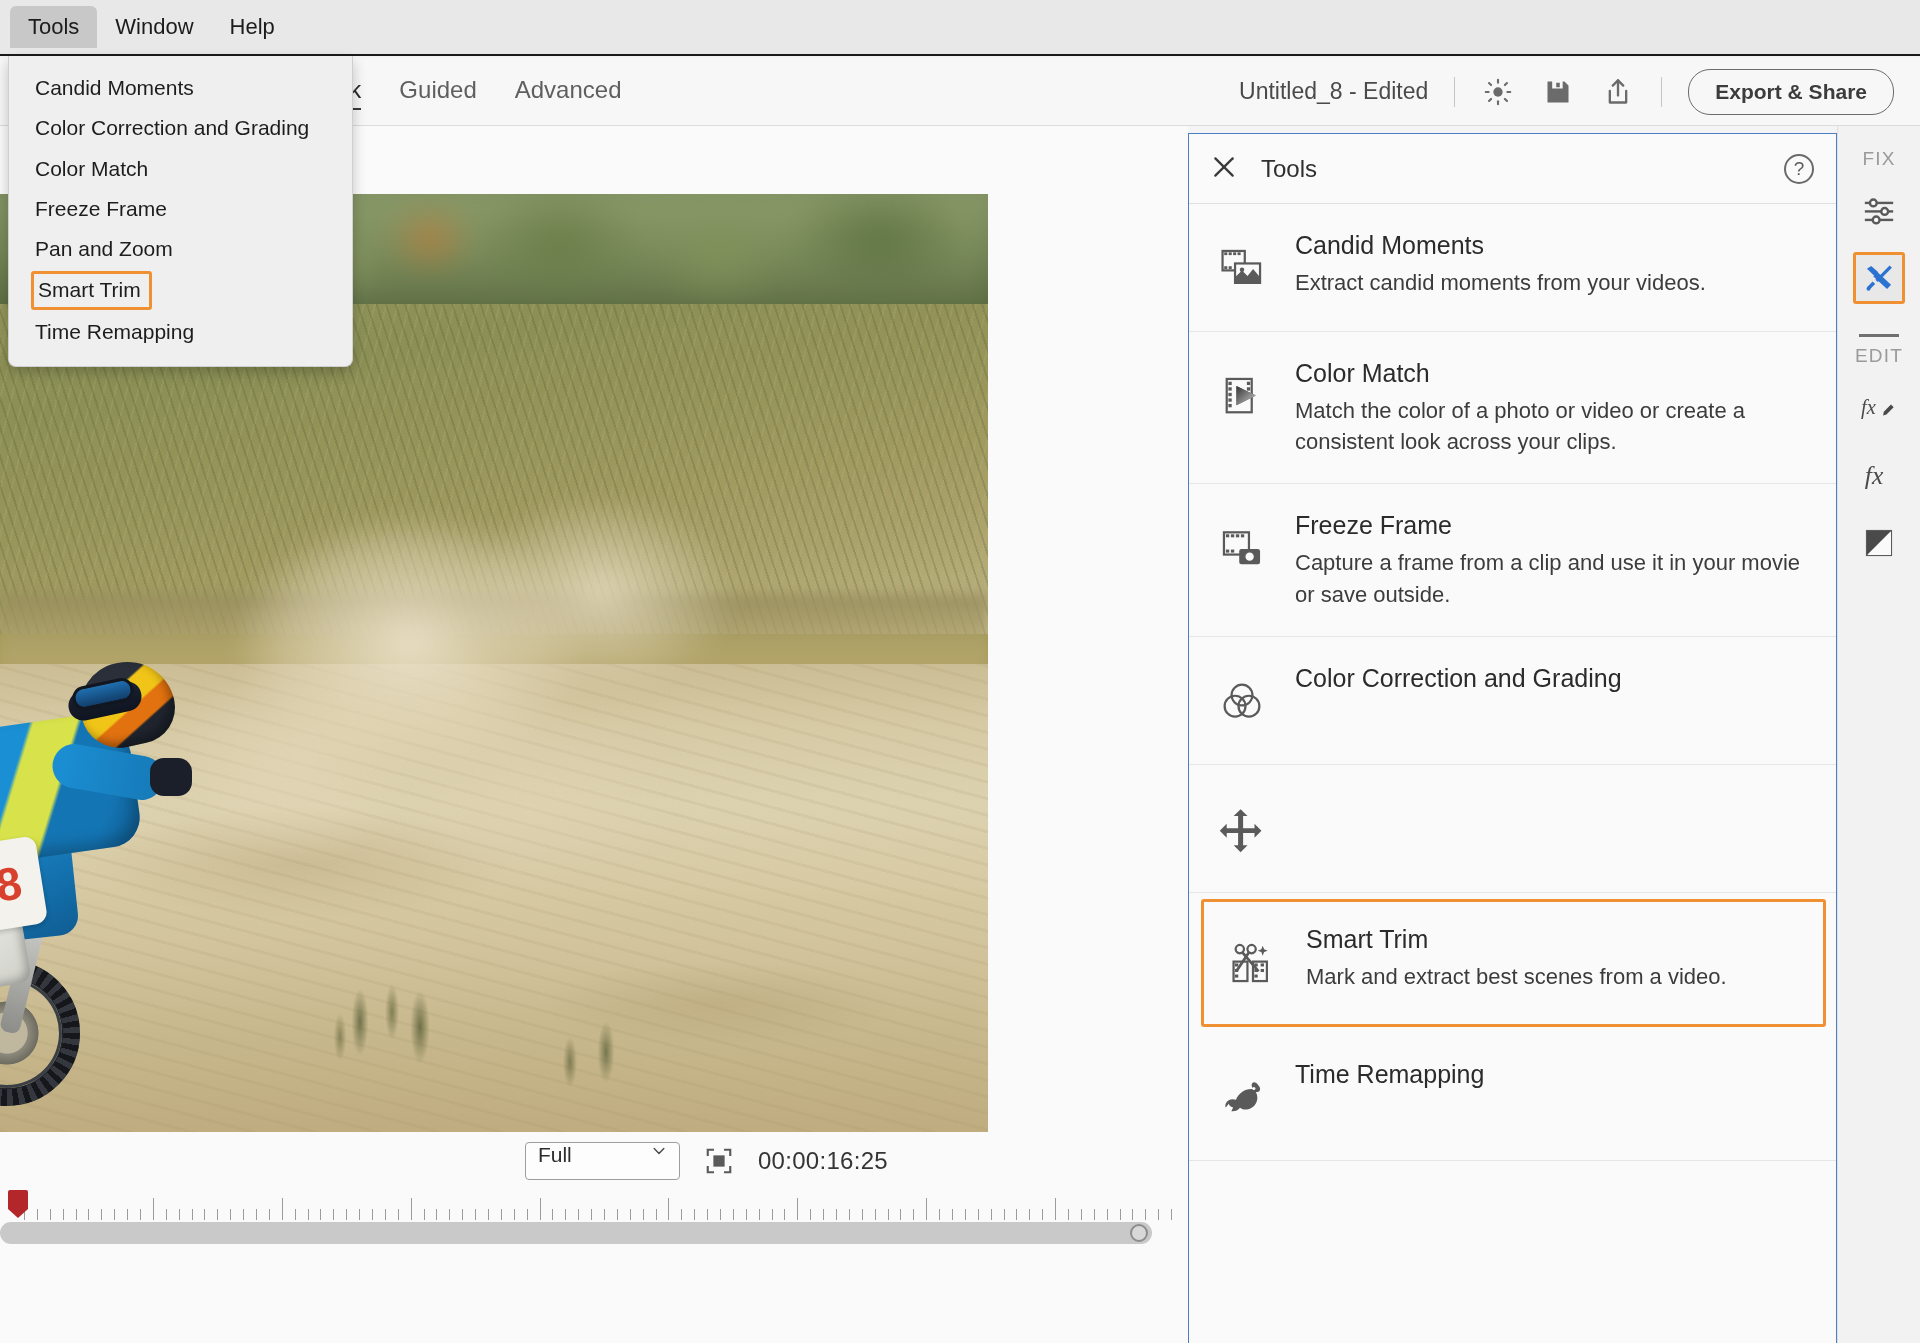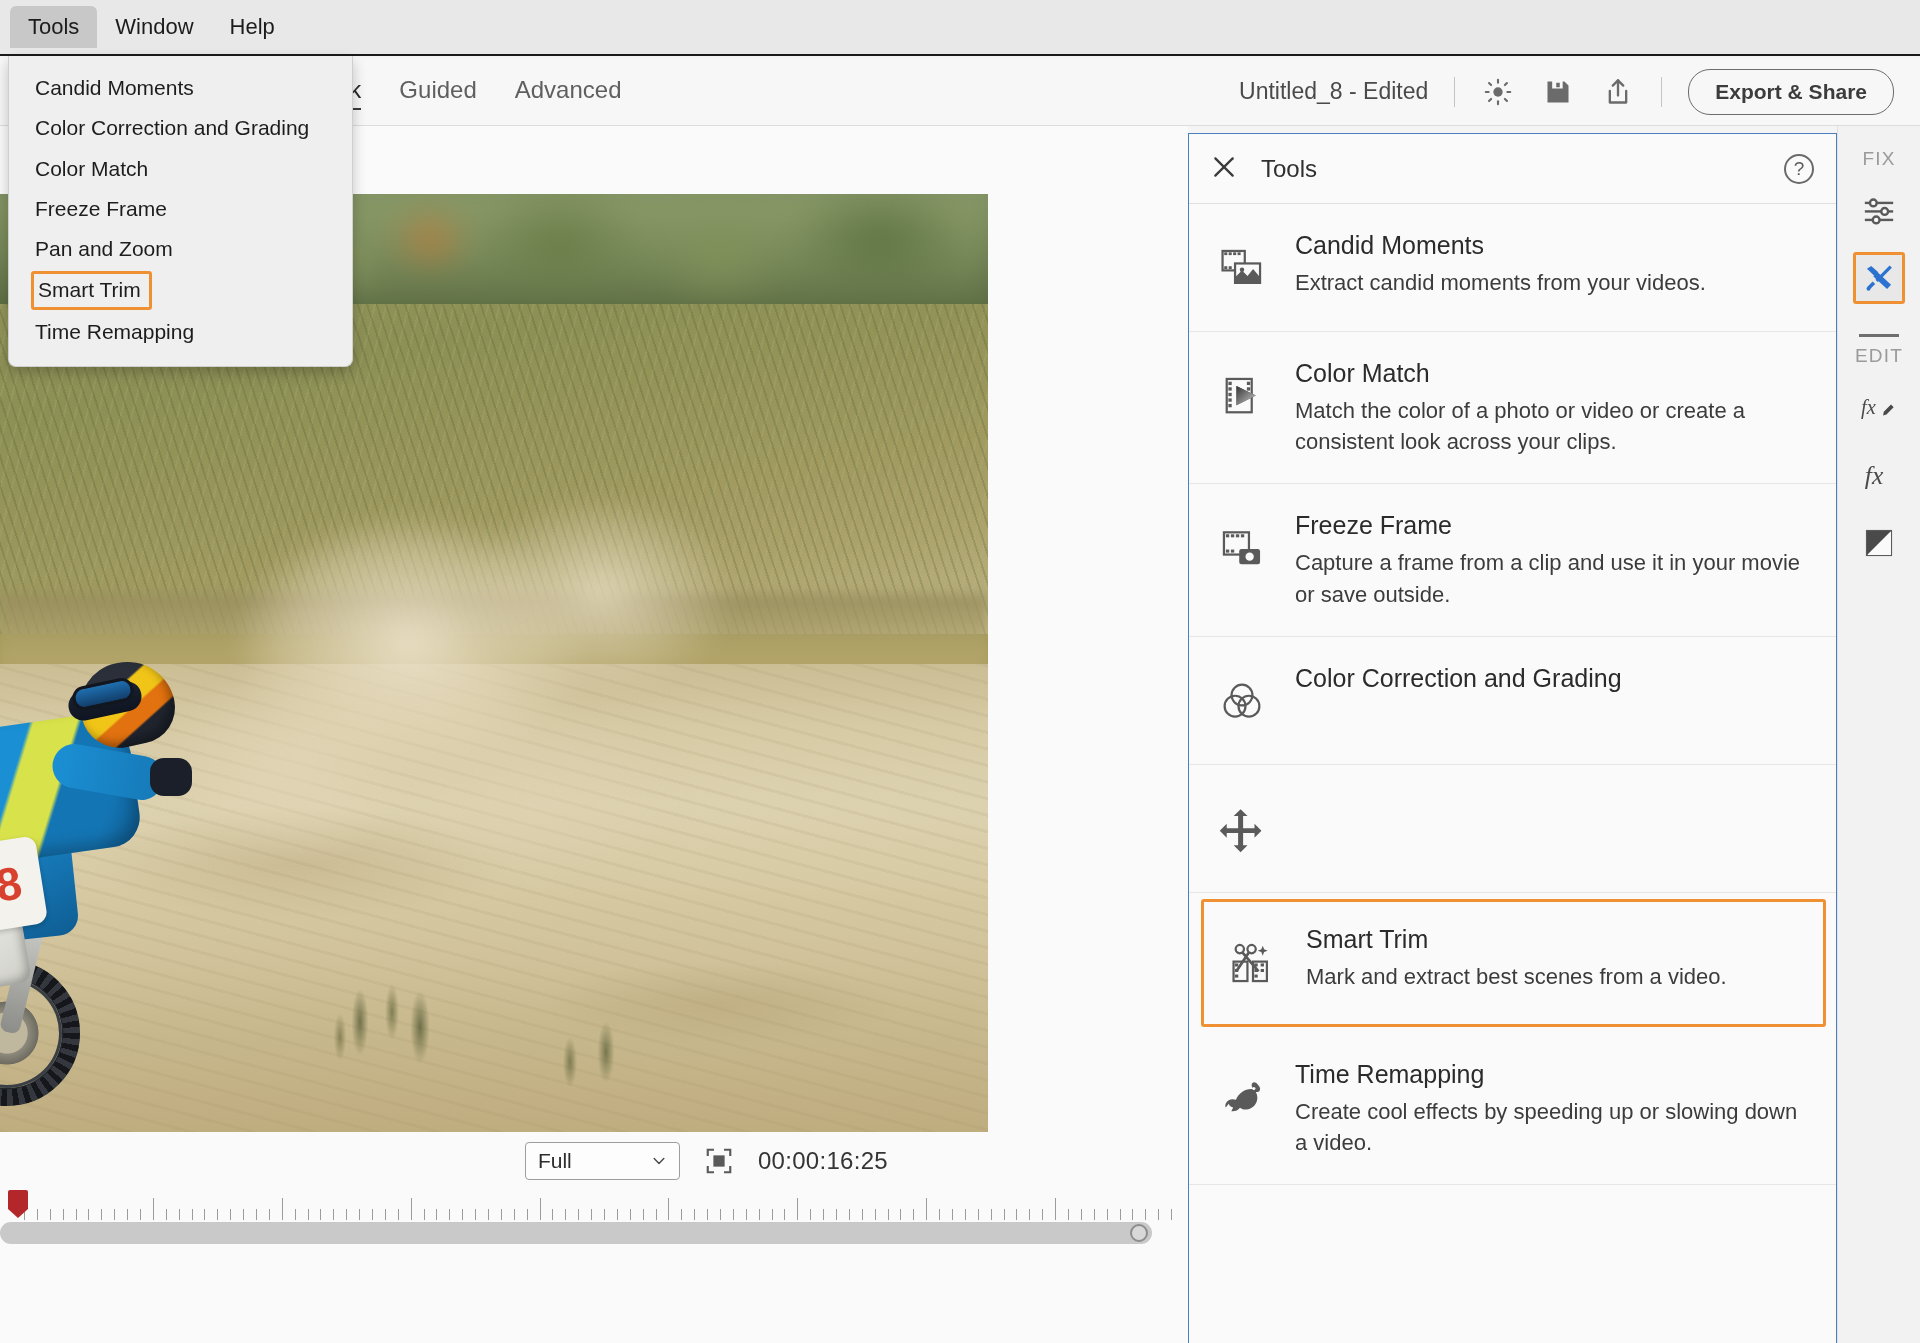--- a/index.html
+++ b/index.html
@@ -206,21 +206,21 @@
   }
 
   
   .monitor-bottombar {
     position: absolute; top: 1006px; left: 0; width: 1188px; height: 58px;
     display: flex; align-items: center; justify-content: flex-end;
     gap: 22px; padding-right: 300px;
   }
   .quality-select {
     width: 155px; height: 38px; border: 1px solid #9d9d9d; border-radius: 4px;
-    background: #fdfdfd; display: flex; align-items: center;
+    background: #fdfdfd; display: flex; 
     padding: 0 12px; font-size: 21px; color: #2d2d2d; cursor: pointer;
     justify-content: space-between;
   }
   .timecode { font-size: 24px; color: #353535; font-weight: normal; letter-spacing: .3px; }
 
   
   .scrubber-wrap { position: absolute; top: 1064px; left: 0; width: 1188px; height: 62px; }
   .ruler { position: relative; width: 1160px; height: 30px; margin-left: 10px; }
   .tick { position: absolute; bottom: 0; width: 1px; background: #9b9b9b; }
   .playhead {
@@ -635,21 +635,20 @@
 
     <div class="tool-row">
       <div class="tool-icon">
         <svg width="52" height="52" viewBox="0 0 36 36" fill="#5a5a5a">
           <path d="M30 10c-1.6-2.4-3.6-3.6-4.8-2.4-1 1-0.5 2.8 0.6 4.3-2.6-0.4-5.6 0.3-8 2.1-2 1.5-3.3 3.4-4 5.2-1.6-0.6-3.5-0.6-5 0.3-2 1.2-2.8 3.4-2 5l2-2.6c0.5 1.4 1.7 2.4 3.1 2.6l-1.3 2.6c2.3 0.4 4.6-0.6 6-2.4 1.3 1 3 1.5 4.8 1.3 4.4-0.5 7.6-4.4 7.2-8.8-0.1-1.2-0.5-2.3-1-3.3 1.1 0.1 2.1-0.2 2.6-1 0.6-1 0.3-2.2-0.2-2.9z"></path>
           <circle cx="26.2" cy="11.4" r="1.1" fill="#fafafa"></circle>
         </svg>
       </div>
       <div class="tool-text">
         <div class="tool-title">Time Remapping</div>
-        <div class="tool-desc">Create cool effects by speeding up or slowing down a video.</div>
       </div>
     </div>
   </div>
 
   <div class="right-rail">
     <div class="rail-label">FIX</div>
 
     <div class="rail-btn">
       <svg width="34" height="34" viewBox="0 0 24 24" fill="none" stroke="#5a5a5a" stroke-width="1.7">
         <line x1="2" y1="7" x2="22" y2="7"></line>

